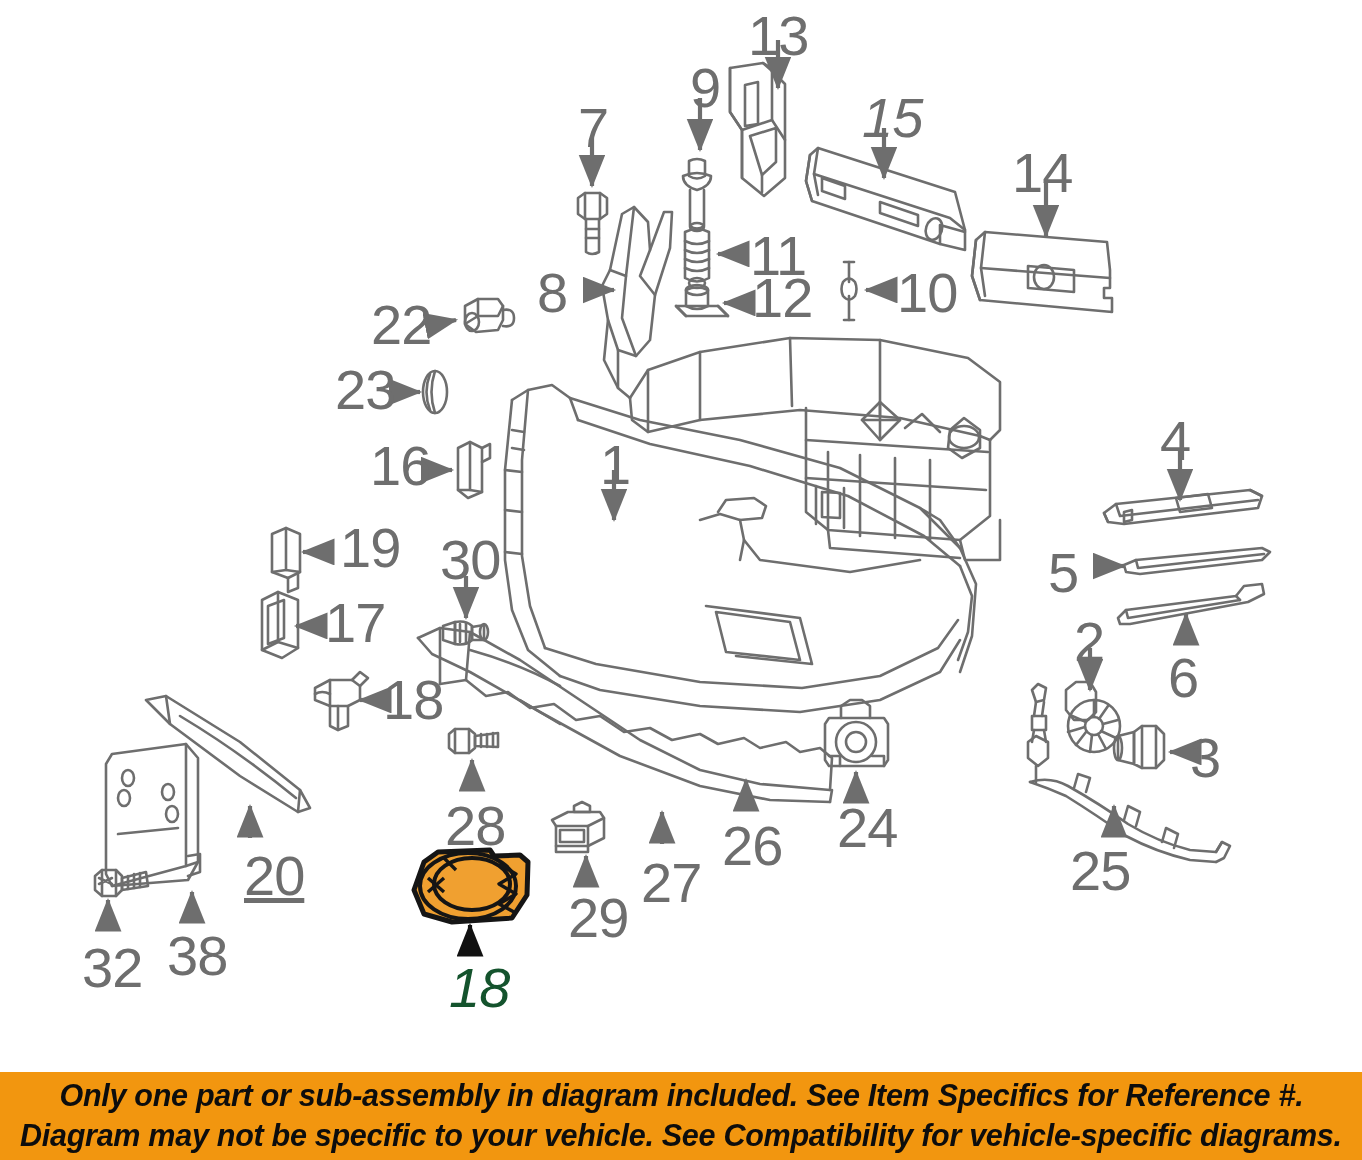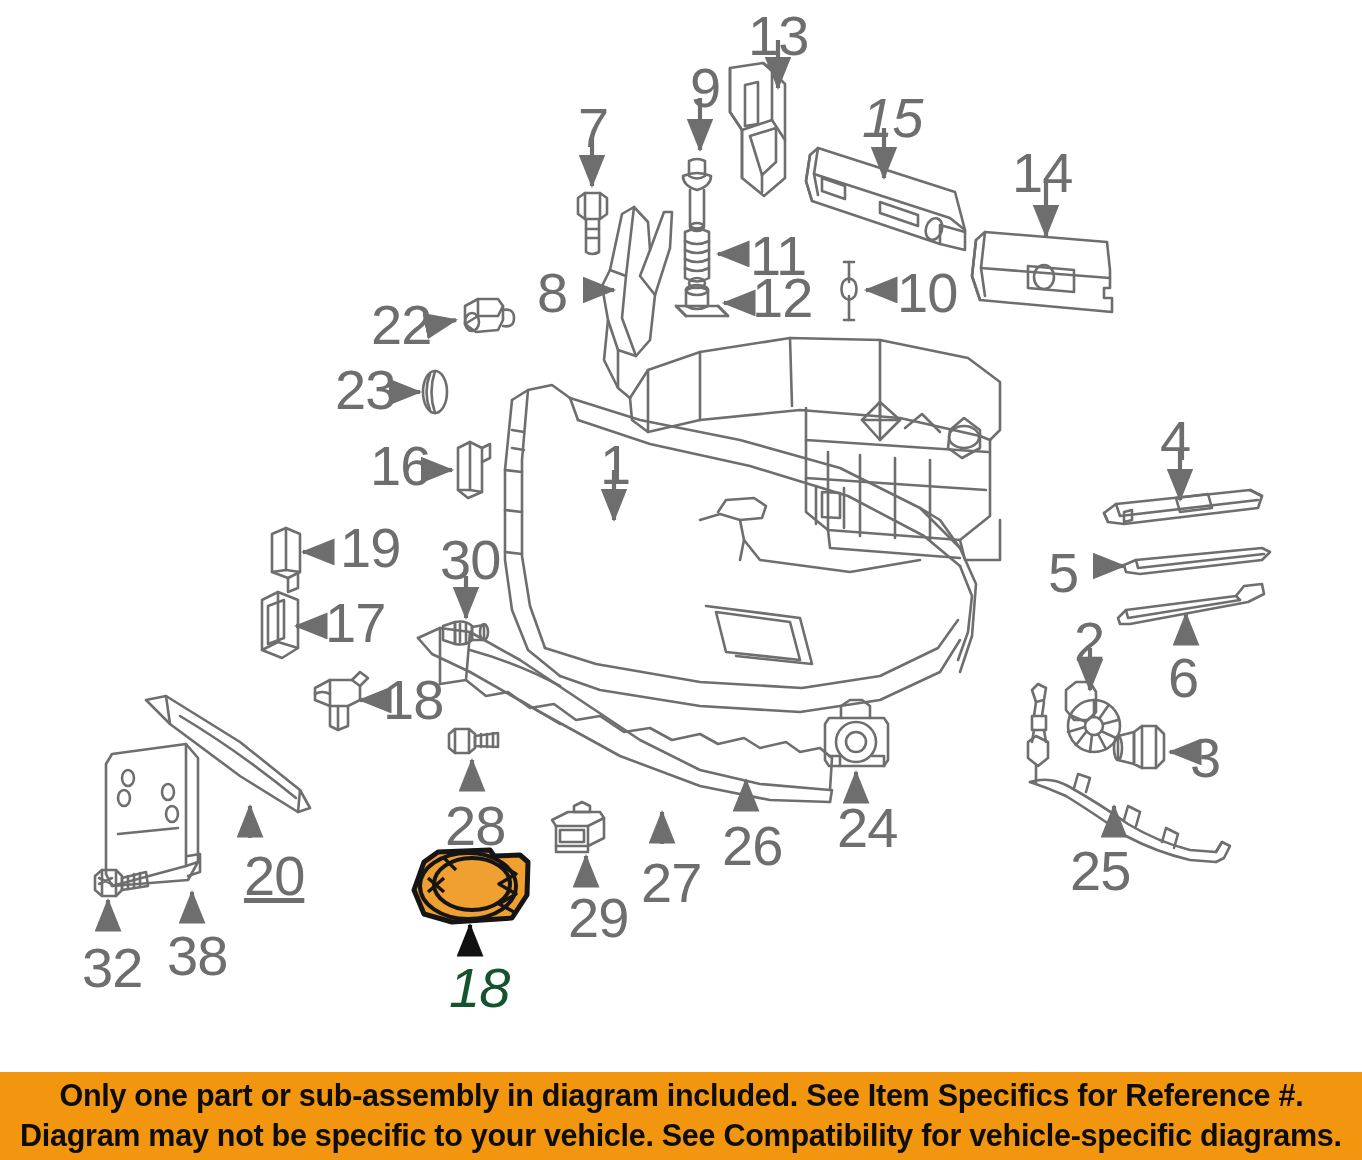--- a/index.html
+++ b/index.html
@@ -56,20 +56,21 @@
     bottom: 0;
     width: 1362px;
     height: 88px;
     background: #F2960F;
     display: flex;
     flex-direction: column;
     align-items: center;
     justify-content: center;
     box-sizing: border-box;
     padding: 0 6px;
+    font-style: italic;
   }
   #disclaimer-banner .banner-line {
     color: #0d0d0d;
     font-family: "Liberation Sans", sans-serif;
     font-weight: bold;
     font-size: 31px;
     line-height: 40px;
     letter-spacing: -0.3px;
     white-space: nowrap;
     text-align: center;

